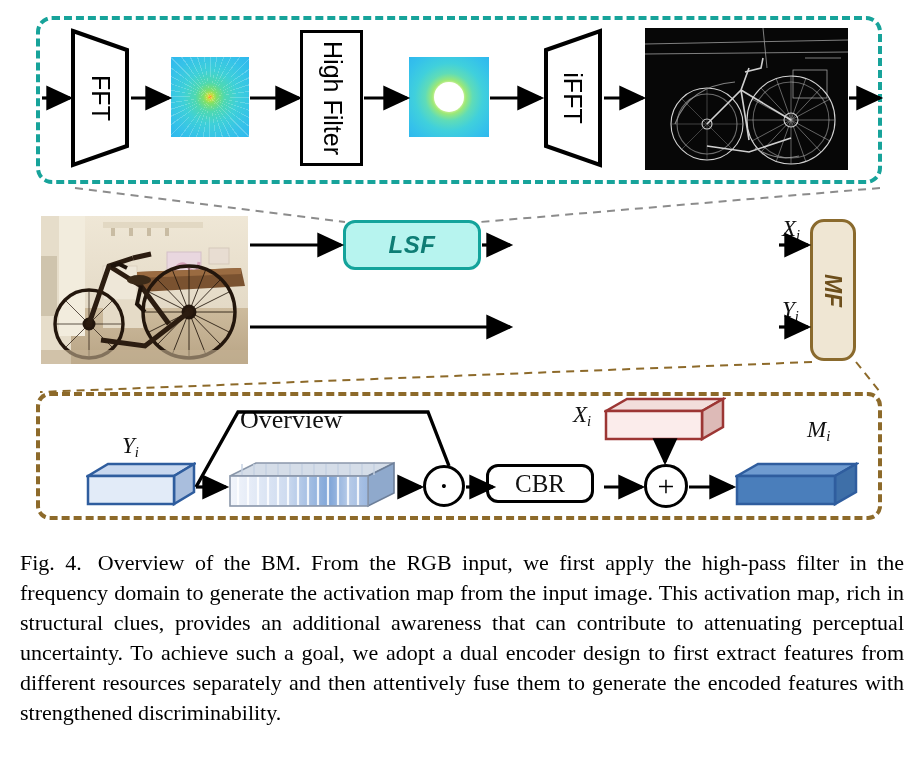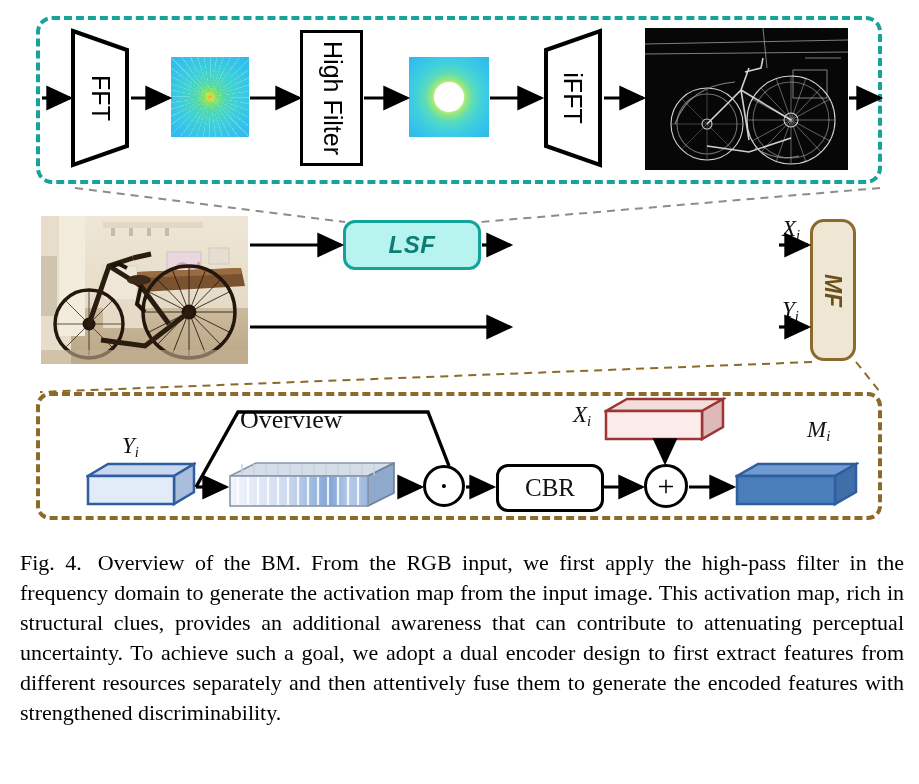--- a/index.html
+++ b/index.html
@@ -483,21 +483,21 @@
         <line x1="134" y1="4" x2="134" y2="15"></line>
           <line x1="146" y1="4" x2="146" y2="15"></line>
       </g>
     </svg>
   </div>
 
   <div class="abs op-circle" style="left:423px; top:465px; width:42px; height:42px;">
     <span class="glyph" style="font-size:34px; line-height:0.4;">·</span>
   </div>
 
-  <div class="abs cbr-box" style="left:496px; top:464px; width:108px; height:48px;">
+  <div class="abs cbr-box" style="left:486px; top:464px; width:108px; height:39px;">
     <span class="lbl">CBR</span>
   </div>
 
   <div class="abs" style="left:604px; top:397px; width:122px; height:46px;">
     <svg width="122" height="46" viewBox="0 0 122 46">
       <polygon points="2,14 98,14 119,2 23,2" fill="#f2dddb" stroke="#9c3634" stroke-width="2.5"></polygon>
       <polygon points="98,14 119,2 119,30 98,42" fill="#ddbab7" stroke="#9c3634" stroke-width="2.5"></polygon>
       <rect x="2" y="14" width="96" height="28" fill="#fbeceb" stroke="#9c3634" stroke-width="2.5"></rect>
     </svg>
   </div>

